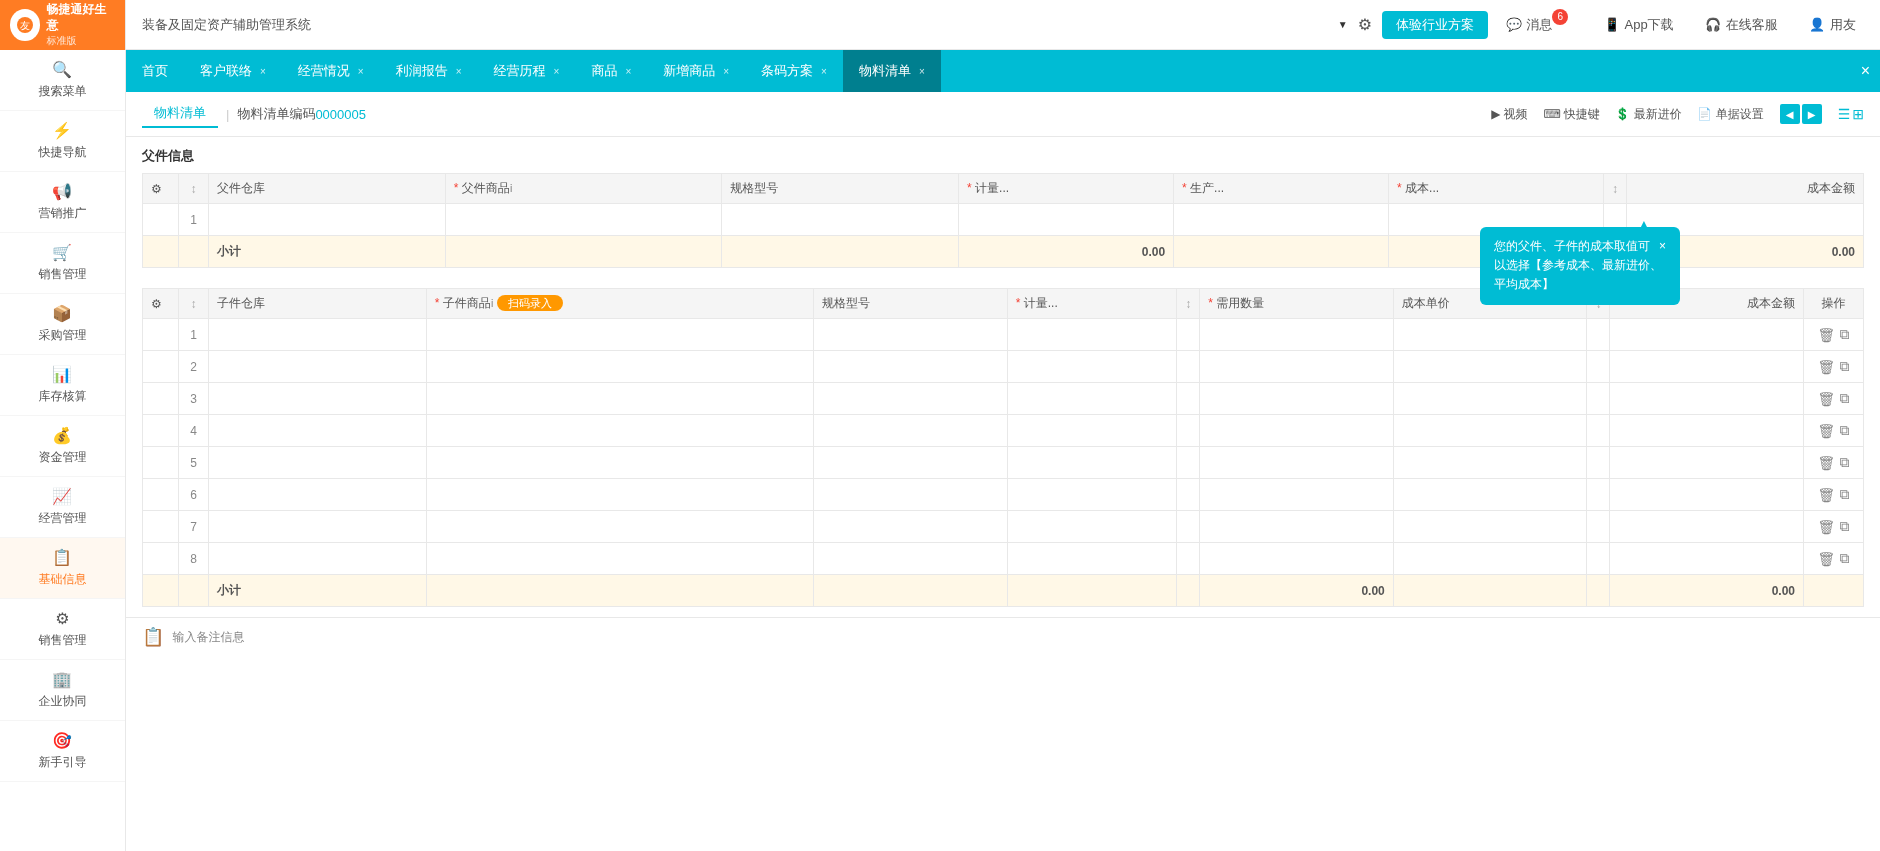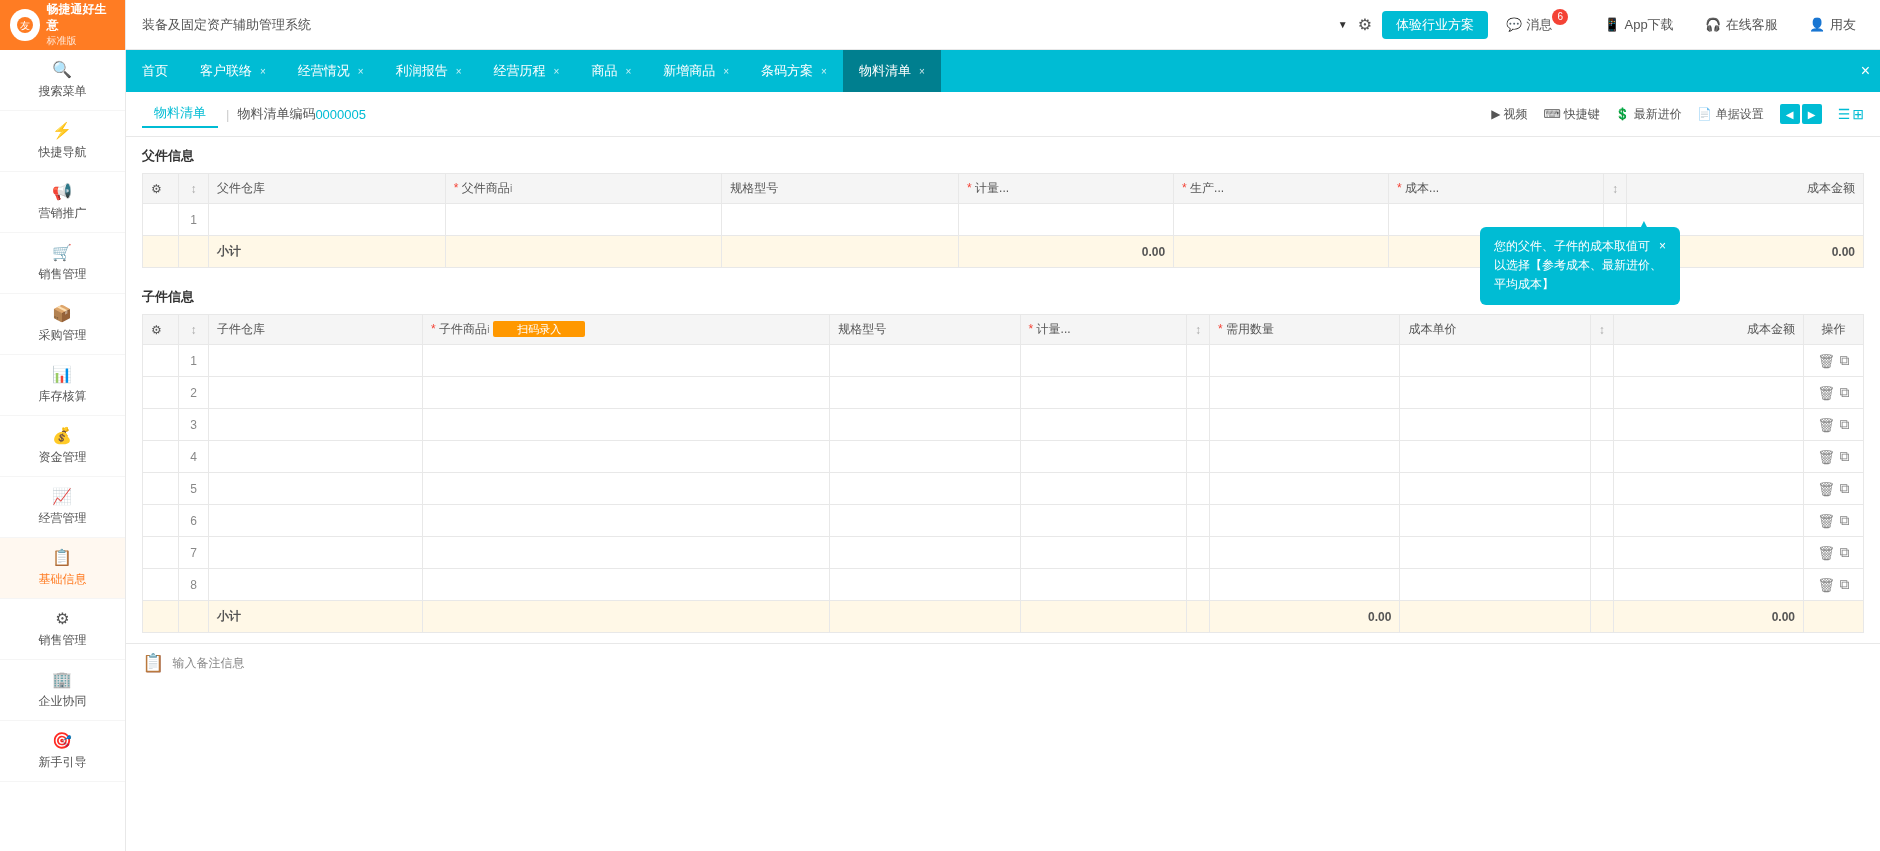--- a/index.html
+++ b/index.html
@@ -55,21 +55,21 @@
     .section { padding: 10px 16px; }
     .section-title { font-size: 13px; font-weight: bold; color: #333; margin-bottom: 8px; }
 
     
     .data-table { width: 100%; border-collapse: collapse; font-size: 12px; }
     .data-table th { background: #f5f5f5; border: 1px solid #e8e8e8; padding: 6px 8px; text-align: left; color: #555; font-weight: normal; white-space: nowrap; }
     .data-table td { border: 1px solid #e8e8e8; padding: 4px 8px; color: #555; height: 32px; }
     .data-table tr.subtotal td { background: #fff8e7; font-weight: bold; }
     .data-table .row-num { color: #888; text-align: center; width: 30px; }
     .settings-col { width: 36px; text-align: center; }
-    .scan-btn { background: #ff9800; color: #fff; padding: 2px 24px; border-radius: 2px; font-size: 11px; cursor: pointer; }
+    .scan-btn { background: #ff9800; color: #fff; padding: 2px 11px; border-radius: 8px; font-size: 11px; cursor: pointer; }
     .action-icons { display: flex; align-items: center; gap: 4px; justify-content: center; }
     .action-icon { cursor: pointer; color: #888; font-size: 14px; }
 
     
     .tooltip-box { position: absolute; top: 135px; right: 200px; background: #00bcd4; color: #fff; padding: 10px 14px; border-radius: 6px; font-size: 12px; max-width: 200px; line-height: 1.6; z-index: 100; }
     .tooltip-box::before { content: '▲'; position: absolute; top: -12px; right: 30px; color: #00bcd4; font-size: 12px; }
     .tooltip-close { float: right; cursor: pointer; font-size: 12px; margin-left: 8px; }
 
     
     .bottom-bar { display: flex; align-items: center; padding: 8px 16px; background: #fff; border-top: 1px solid #e8e8e8; gap: 8px; }
@@ -296,21 +296,20 @@
             <td></td>
             <td></td>
             <td></td>
             <td class="cost-amount">0.00</td>
           </tr>
         </tbody>
       </table>
     </div>
 
     <div class="section">
-      <div class="section-title">子件信息</div>
       <table class="data-table">
         <thead>
           <tr>
             <th class="settings-col">
               <span>⚙</span>
             </th>
             <th style="width:20px;color:#aaa;text-align:center;">↕</th>
             <th>子件仓库</th>
             <th><span style="color:#f44336;">*</span> 子件商品<span style="color:#888;font-size:11px;">ℹ</span>
               <span class="scan-btn">扫码录入</span>

